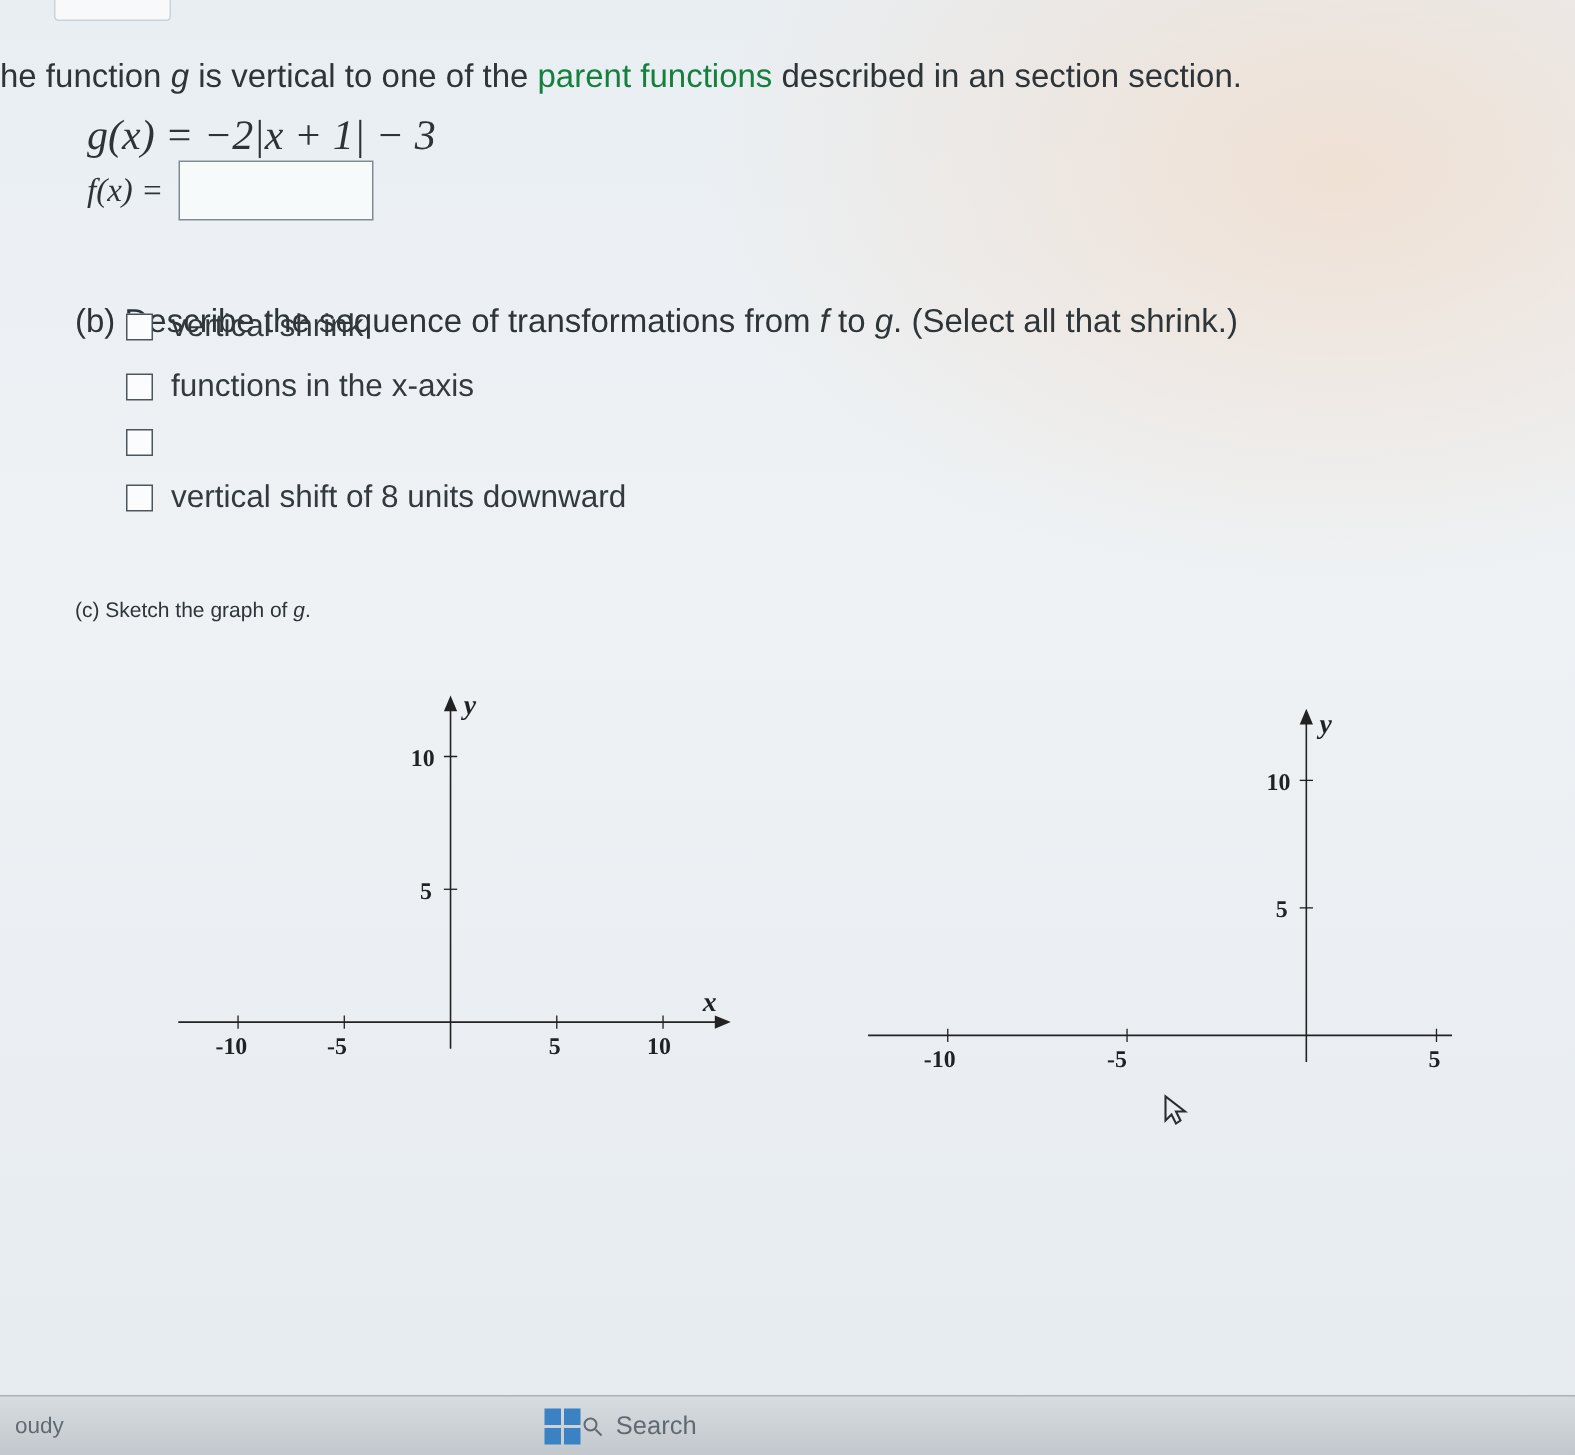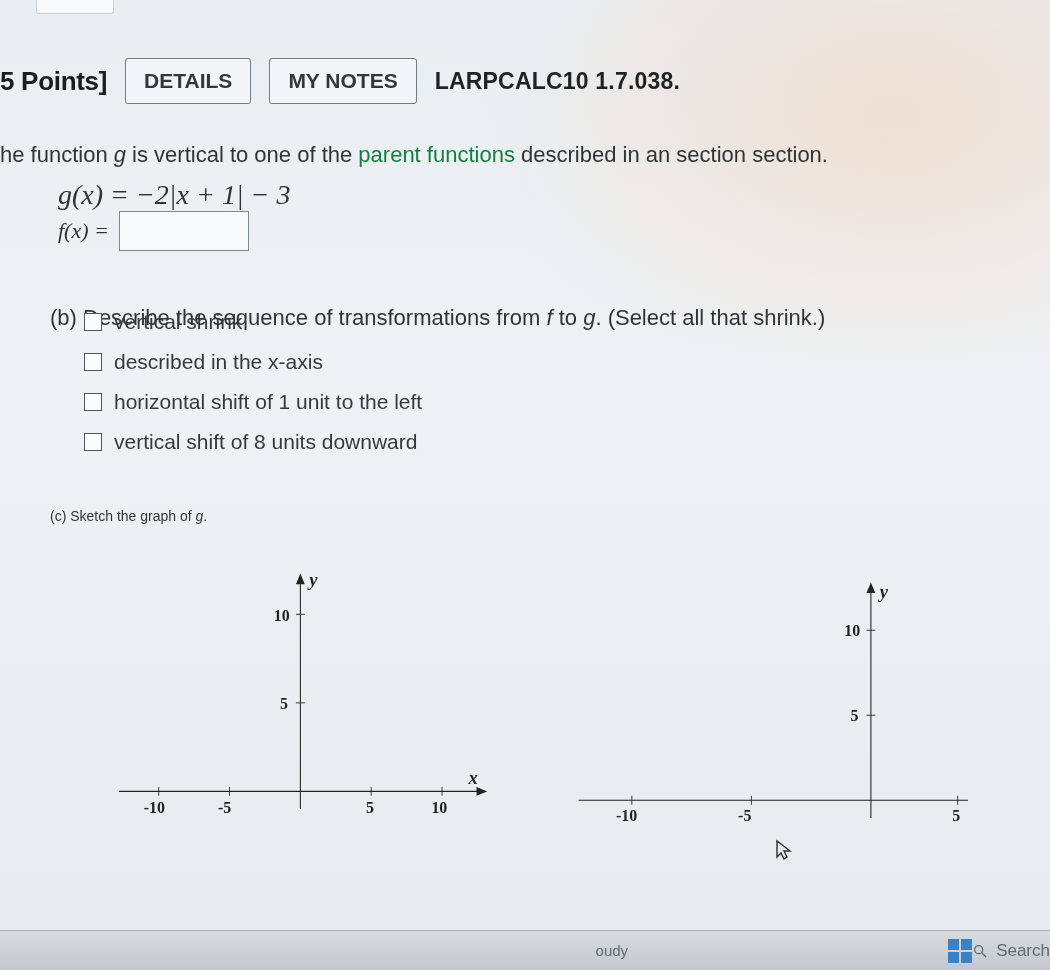--- a/index.html
+++ b/index.html
@@ -79,42 +79,36 @@
 
   .cursor {
     position:absolute; right:175px; top:295px; font-size:20px; color:#222;
   }
 
   .taskbar {
     position:absolute; left:0; right:0; bottom:0; height:40px;
     background: linear-gradient(180deg, rgba(30,40,50,0.08), rgba(30,40,50,0.18));
     border-top: 1px solid rgba(0,0,0,0.12);
     display:flex; align-items:center; gap:0; padding-left:10px;
-    color:#53606a; font-size:17px;justify-content:flex-end;
+    color:#53606a; font-size:17px;
   }
   .taskbar .win {
     width:24px; height:24px; display:grid; grid-template-columns:1fr 1fr; grid-template-rows:1fr 1fr; gap:2px; margin-left: 320px;
   }
   .taskbar .win span { background:#3b82c4; }
   .taskbar .search { display:flex; align-items:center; gap:8px; color:#606a72; }
   .taskbar .search svg { width:16px; height:16px; }
   .weather { color:#606a72; font-size:15px; }
 </style>
 </head>
 <body>
 
 <div class="page">
   <div class="top-button-fragment"></div>
 
-  <div class="header-row">
-    <span class="points-label">5 Points]</span>
-    <button class="outline-btn">DETAILS</button>
-    <button class="outline-btn">MY NOTES</button>
-    <span class="source-label">LARPCALC10 1.7.038.</span>
-  </div>
 
   <div class="problem-body">
     <p class="intro">
       <span>he function </span><i>g</i><span> is vertical to one of the </span><span class="link">parent functions</span><span> described in an section section.</span>
     </p>
 
     <div class="formula">
       <span>g(x) = −2|x + 1| − 3</span>
     </div>
 
@@ -127,25 +121,24 @@
       <p class="select-all">
         <span>(b) Describe the sequence of transformations from </span><i>f</i><span> to </span><i>g</i><span>. (Select all that shrink.)</span>
       </p>
       <ul class="options">
         <li>
           <span class="checkbox"></span>
           <span>vertical shrink</span>
         </li>
         <li>
           <span class="checkbox"></span>
-          <span>described in the x-axis</span>
-        </li>
-        <li>
-          <span class="checkbox"></span>
-          <span>horizontal shift of 1 unit to the left</span>
+          <span>functions in the x-axis</span>
+        </li>
+        <li>
+          <span class="checkbox"></span>
         </li>
         <li>
           <span class="checkbox"></span>
           <span>vertical shift of 8 units downward</span>
         </li>
       </ul>
     </div>
 
     <div class="part-c">
       <p class="sketch-label">

